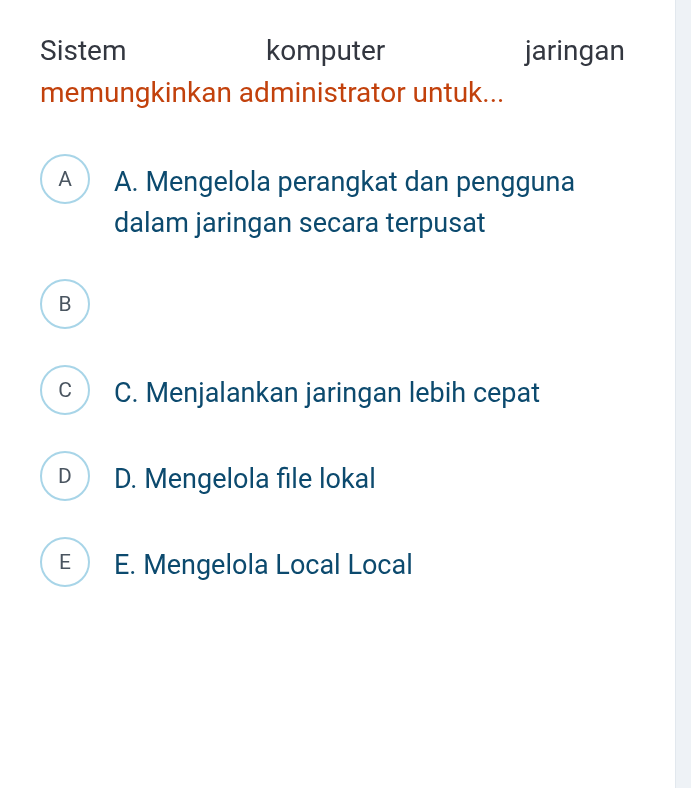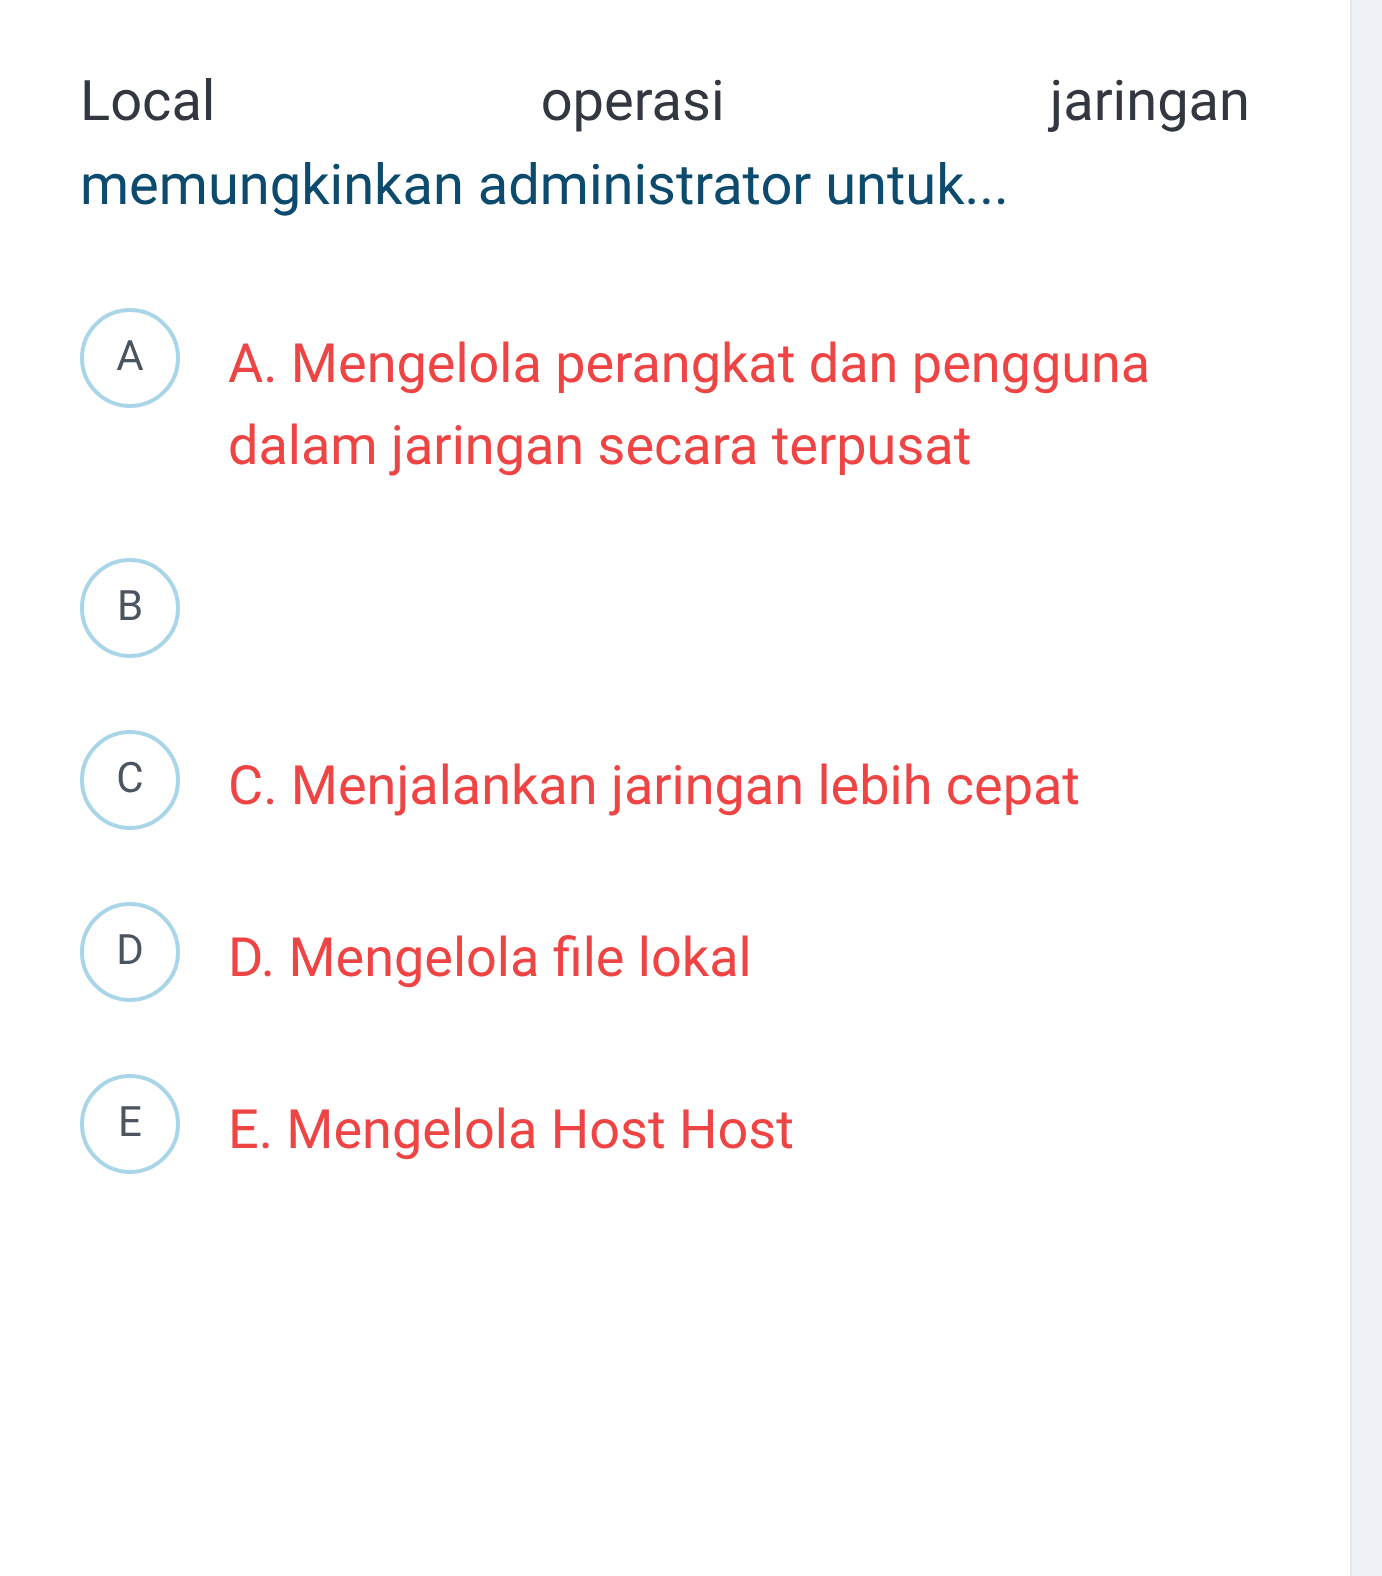--- a/index.html
+++ b/index.html
@@ -21,21 +21,21 @@
     .question-text {
       font-size: 28px;
       color: #333740;
       line-height: 1.5;
       text-align: justify;
       text-align-last: justify;
       margin-bottom: 40px;
     }
     .question-text-line2 {
       font-size: 28px;
-      color: #0c4a6e;
+      color: #c2410c;
       line-height: 1.5;
       text-align: left;
       margin-top: -40px;
       margin-bottom: 40px;
     }
     .options {
       display: flex;
       flex-direction: column;
       gap: 36px;
     }
@@ -53,57 +53,57 @@
       border-radius: 50%;
       display: flex;
       align-items: center;
       justify-content: center;
       font-size: 21px;
       color: #4a5560;
       background: #ffffff;
     }
     .option-text {
       font-size: 27px;
-      color: #ef4444;
+      color: #0c4a6e;
       line-height: 1.5;
       padding-top: 8px;
     }
     .right-border {
       position: absolute;
       right: 0;
       top: 0;
       width: 16px;
       height: 100%;
       background: #eef2f6;
       border-left: 1px solid #e2e8ee;
     }
   </style>
 </head>
 <body>
 
 <div class="container">
-  <div class="question-text">Local operasi jaringan</div>
+  <div class="question-text">Sistem komputer jaringan</div>
   <div class="question-text-line2">memungkinkan administrator untuk...</div>
 
   <div class="options">
     <div class="option">
       <div class="option-badge">A</div>
       <div class="option-text">A. Mengelola perangkat dan pengguna dalam jaringan secara terpusat</div>
     </div>
     <div class="option">
       <div class="option-badge">B</div>
     </div>
     <div class="option">
       <div class="option-badge">C</div>
       <div class="option-text">C. Menjalankan jaringan lebih cepat</div>
     </div>
     <div class="option">
       <div class="option-badge">D</div>
       <div class="option-text">D. Mengelola file lokal</div>
     </div>
     <div class="option">
       <div class="option-badge">E</div>
-      <div class="option-text">E. Mengelola Host Host</div>
+      <div class="option-text">E. Mengelola Local Local</div>
     </div>
   </div>
 </div>
 
 <div class="right-border"></div>
 
 </body></html>

